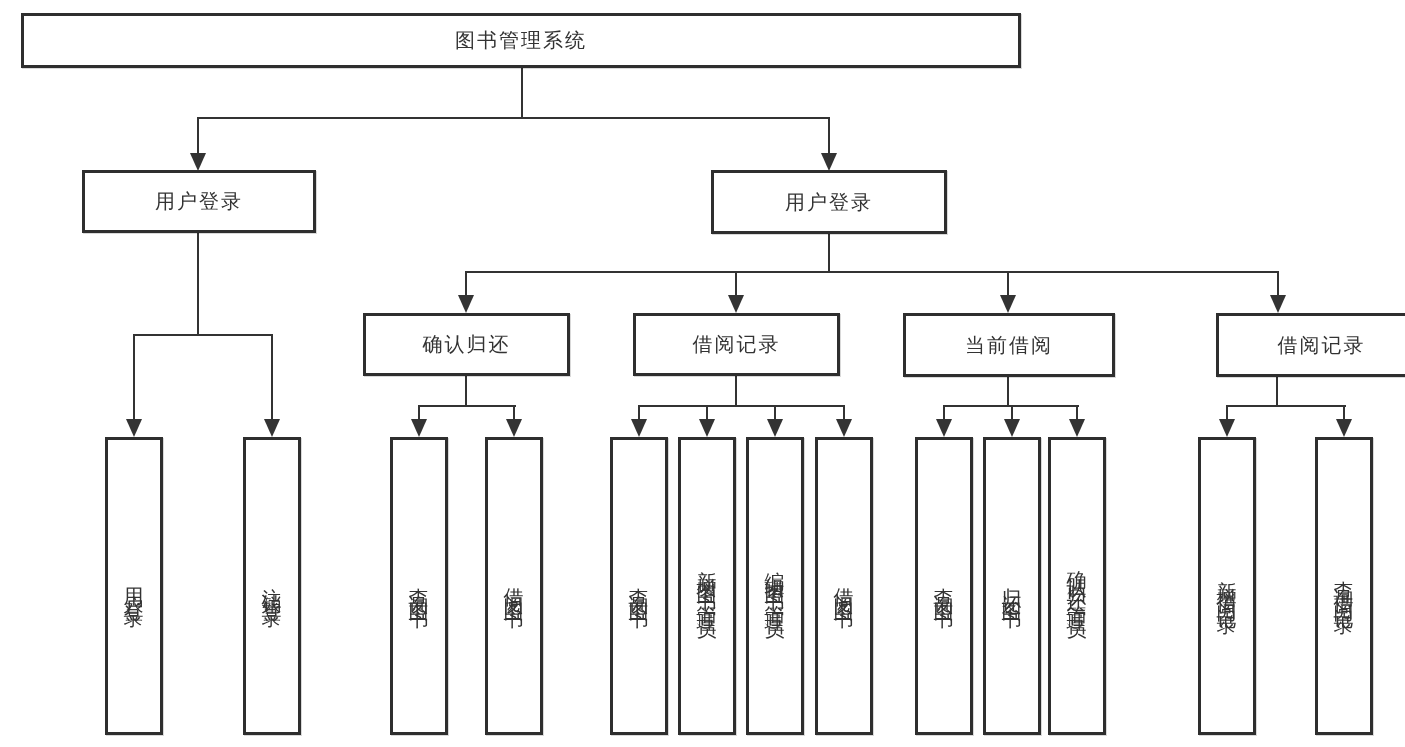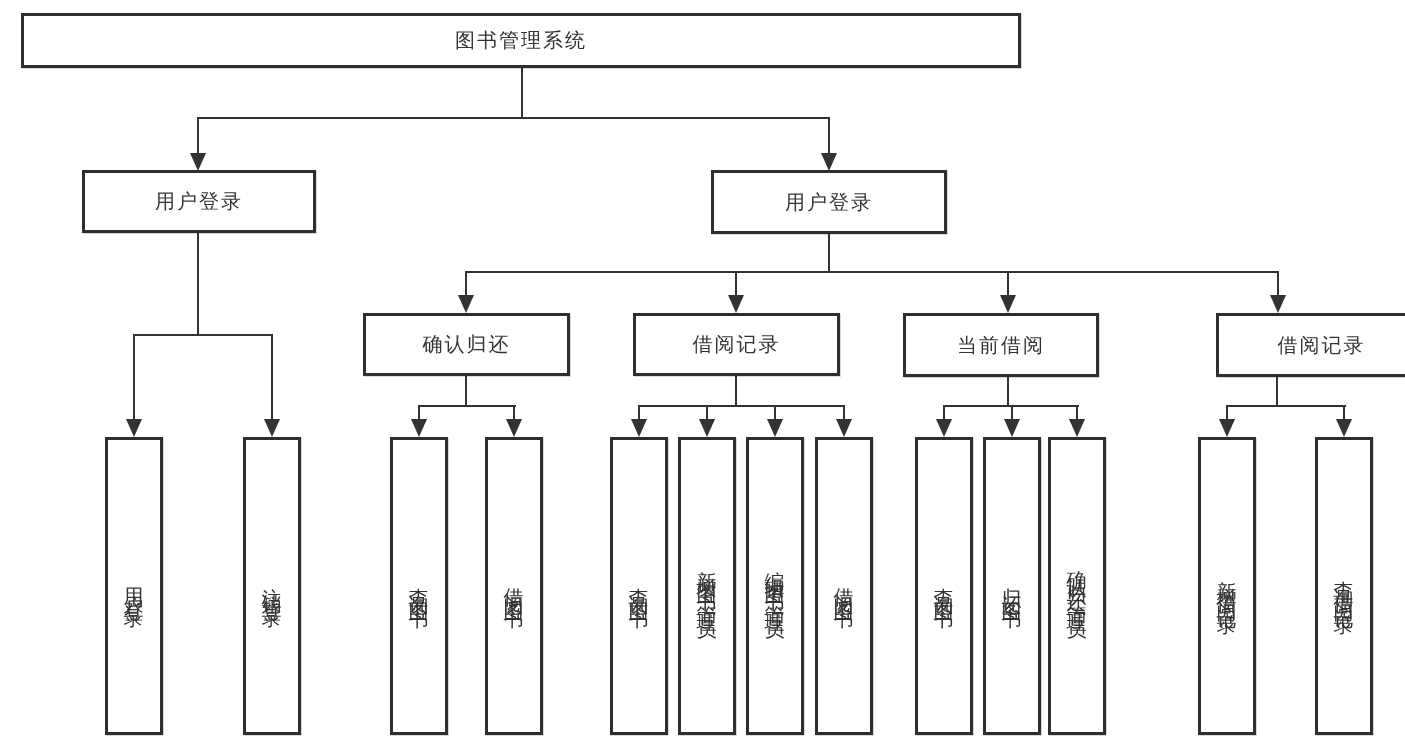--- a/index.html
+++ b/index.html
@@ -97,21 +97,21 @@
   <div class="arrow" style="left:1000px;top:295px"></div>
   <div class="line" style="left:1277px;top:271px;width:2px;height:24px"></div>
   <div class="arrow" style="left:1270px;top:295px"></div>
 
   <div class="box" style="left:363px;top:313px;width:207px;height:63px">
     <span class="lbl">确认归还</span>
   </div>
   <div class="box" style="left:633px;top:313px;width:207px;height:63px">
     <span class="lbl">借阅记录</span>
   </div>
-  <div class="box" style="left:903px;top:313px;width:196px;height:64px">
+  <div class="box" style="left:903px;top:313px;width:212px;height:64px">
     <span class="lbl">当前借阅</span>
   </div>
   <div class="box" style="left:1216px;top:313px;width:211px;height:64px">
     <span class="lbl">借阅记录</span>
   </div>
 
   <div class="line" style="left:465px;top:376px;width:2px;height:31px"></div>
   <div class="line" style="left:418px;top:405px;width:98px;height:2px"></div>
   <div class="line" style="left:418px;top:405px;width:2px;height:14px"></div>
   <div class="arrow" style="left:411px;top:419px"></div>

